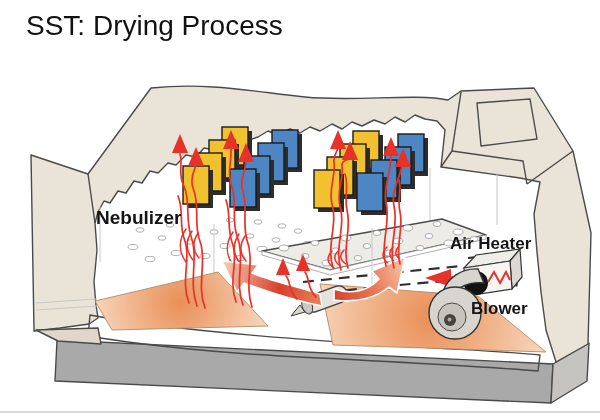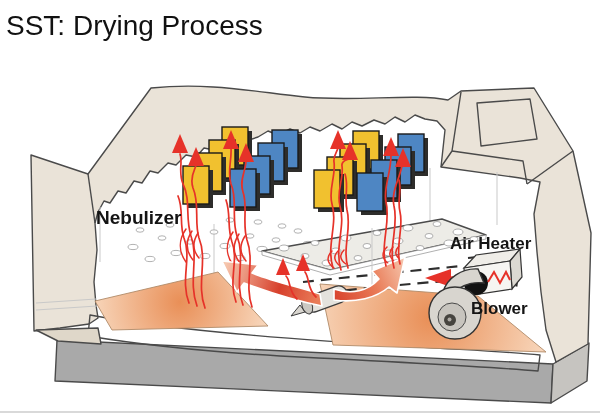--- a/index.html
+++ b/index.html
@@ -1,18 +1,18 @@
 <!DOCTYPE html>
 <html style="--specimen-yellow: #F1C12F; --specimen-blue: #4E86C3; --airflow-red: #E63229; --swoosh-deep: #D7402C; --swoosh-mid: #E97C58; --swoosh-light: #F6C7AE; --chamber-beige: #EAE3D8; --chamber-beige-dark: #DFD7C9; --outline-gray: #4A4A4A; --floor-orange: #E98F57; --floor-orange-light: #F7D4B8; --base-gray: #A9A9A9; --base-gray-light: #C6C4C0; --metal-gray: #D8D5CF; --plate-fill: #EDECE7; --mist-gray: #B3B3B3; --label-color: #141414; --title-color: #111111; --divider-gray: #D9D9D9;"><head>
 <meta charset="utf-8">
 <style>
   html,body{margin:0;padding:0;background:#fff;}
   .stage{position:relative;width:600px;height:420px;background:#fff;overflow:hidden;
          font-family:"Liberation Sans",sans-serif;}
-  .slide-title{position:absolute;left:6px;top:10px;font-size:28px;font-weight:400;
+  .slide-title{position:absolute;left:26px;top:10px;font-size:28px;font-weight:400;
                color:var(--title-color,#111);letter-spacing:0px;white-space:nowrap;}
   .footer-line{position:absolute;left:0;top:411px;width:600px;height:2px;
                background:var(--divider-gray,#D9D9D9);}
   svg{position:absolute;left:0;top:0;}
   .outl{stroke:var(--outline-gray,#4A4A4A);stroke-width:1.4;fill:none;stroke-linejoin:round;}
   .beige{fill:var(--chamber-beige,#EAE3D8);}
   .seam{stroke:#C9C9C9;stroke-width:1;fill:none;}
   .mist{fill:#fff;fill-opacity:.65;stroke:var(--mist-gray,#B3B3B3);stroke-width:1;}
   .hole{fill:#fff;stroke:#9A9A9A;stroke-width:.8;}
   .duct{fill:none;stroke:#2E2E2E;stroke-width:2.2;stroke-dasharray:11 7;stroke-linecap:butt;}

